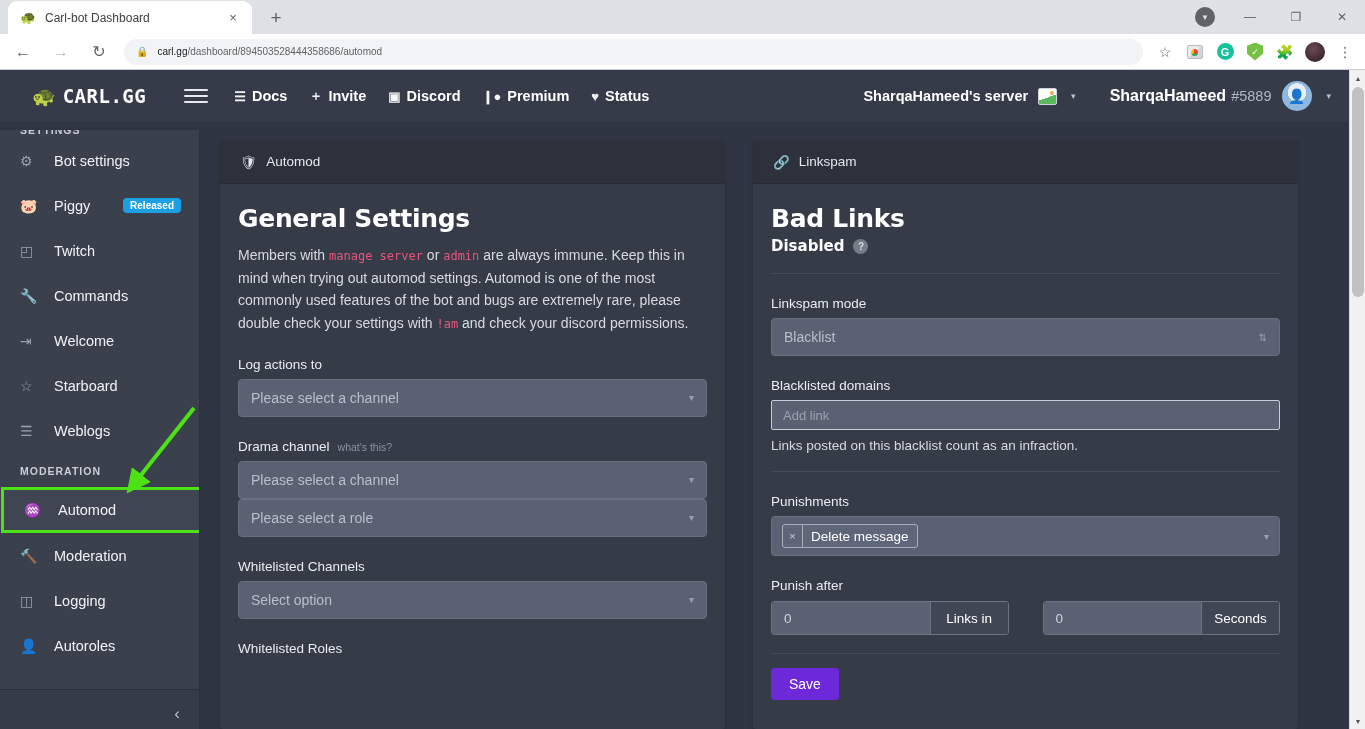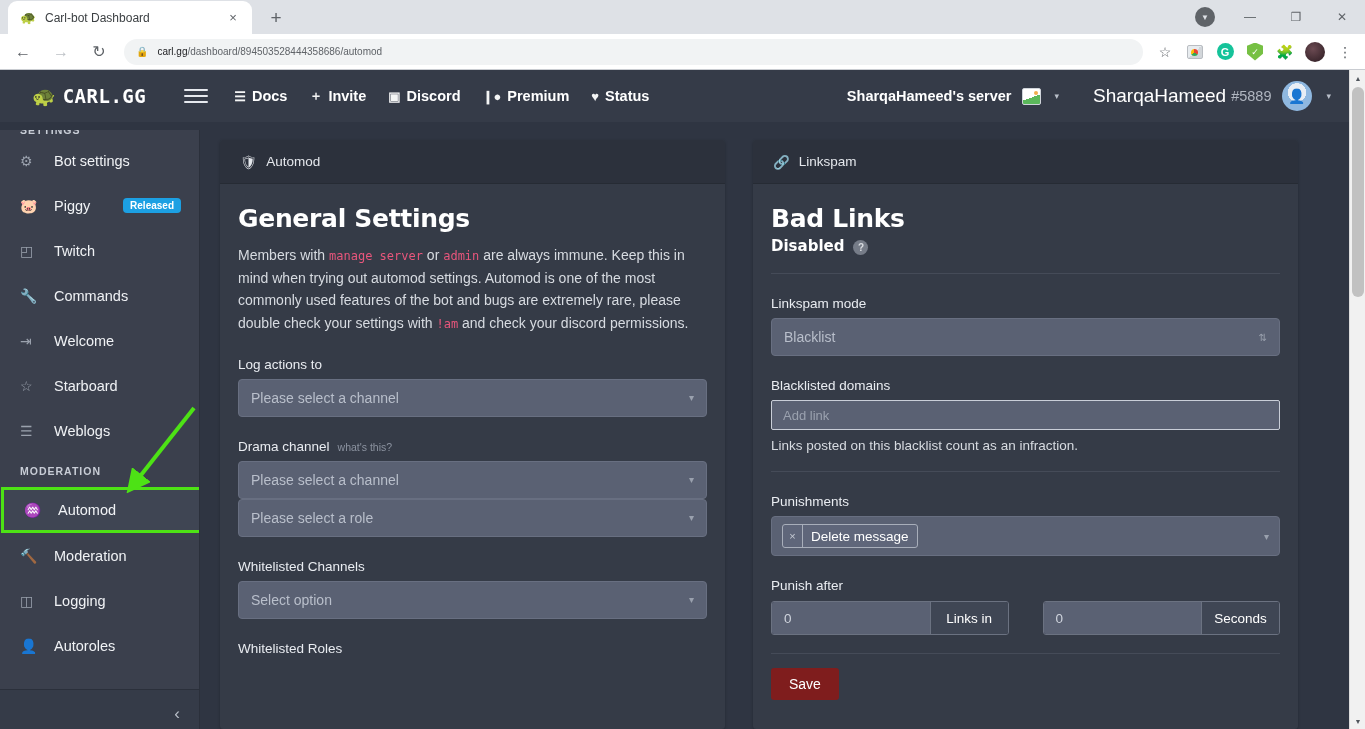--- a/index.html
+++ b/index.html
@@ -175,21 +175,21 @@
     width: 19px; height: 17px; margin-left: 10px; border-radius: 2px;
     background: linear-gradient(160deg,#ffffff 0 55%, #5bb85b 55%);
     border: 1px solid #cfd4da;
     position: relative;
   }
   .server-img::after {
     content:""; position:absolute; right:2px; top:2px;
     width:4px;height:4px;border-radius:50%;background:#f0ad4e;
   }
   .caret { color: #b9bfc9; font-size: 9px; margin-left: 14px; }
-  .user-name { color: #ffffff; font-size: 19px; font-weight: 400; margin-left: 34px; }
+  .user-name { color: #ffffff; font-size: 16px; font-weight: 700; margin-left: 34px; }
   .user-tag { color: #b0b6c0; font-size: 14.5px; margin-left: 5px; }
   .user-avatar {
     width: 30px; height: 30px; border-radius: 50%; margin-left: 11px;
     background: radial-gradient(circle at 50% 38%, #e8eef5 0 38%, #8fb8e0 39% 100%);
     display: flex; align-items: center; justify-content: center;
     font-size: 14px;
   }
 
   
   .sidebar {
@@ -282,21 +282,21 @@
     display: flex; align-items: center; padding: 0 12px;
     color: #b9bfcb; font-size: 14px;
     position: relative;
   }
   .select .arrow {
     margin-left: auto; color: #9aa1ae; font-size: 10px;
   }
   .sep { height: 1px; background: #454b58; margin: 18px 0 0 0; }
 
   
-  .status-row { display: flex; align-items: flex-end; gap: 9px; margin-top: 4px; }
+  .status-row { display: flex; align-items: center; gap: 9px; margin-top: 4px; }
   .status-txt { color: #ffffff; font-size: 15px; font-weight: 800;
                 font-family: "DejaVu Sans", sans-serif; }
   .qmark {
     width: 15px; height: 15px; border-radius: 50%;
     background: #767c88; color: #d9dce1;
     font-size: 10px; font-weight: 700;
     display: flex; align-items: center; justify-content: center;
   }
   .input-box {
     height: 30px; background: #5a6173;
@@ -334,21 +334,21 @@
     color: #cfd4dd; font-size: 13.5px;
   }
   .ig-addon {
     width: 78px; background: #3f4654;
     display: flex; align-items: center; justify-content: center;
     color: #ffffff; font-size: 13.5px;
     border-left: 1px solid #6b7281;
   }
   .save-btn {
     margin-top: 14px;
-    background: #7f1d1d; color: #ffffff;
+    background: #6d28d9; color: #ffffff;
     font-size: 14px; padding: 8px 18px; border-radius: 3px;
     display: inline-block;
   }
 
   
   .annot { position: absolute; top: 0; left: 0; width: 1365px; height: 729px;
            pointer-events: none; z-index: 30; }
 </style>
 </head>
 <body>

